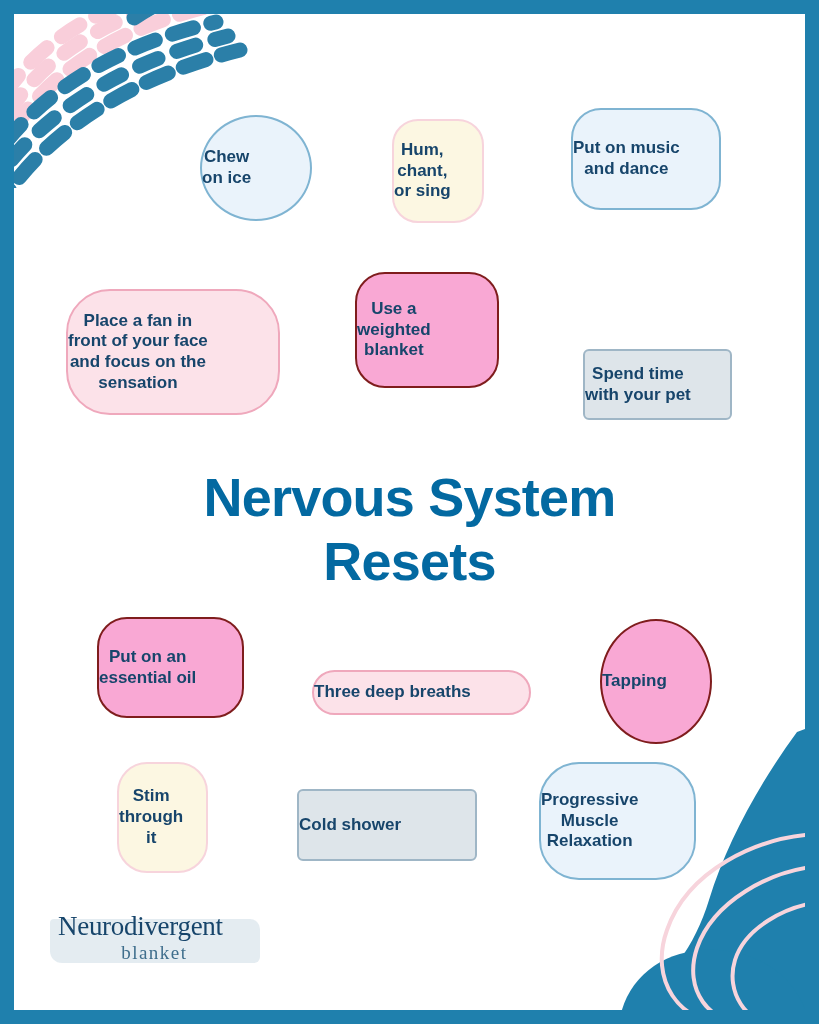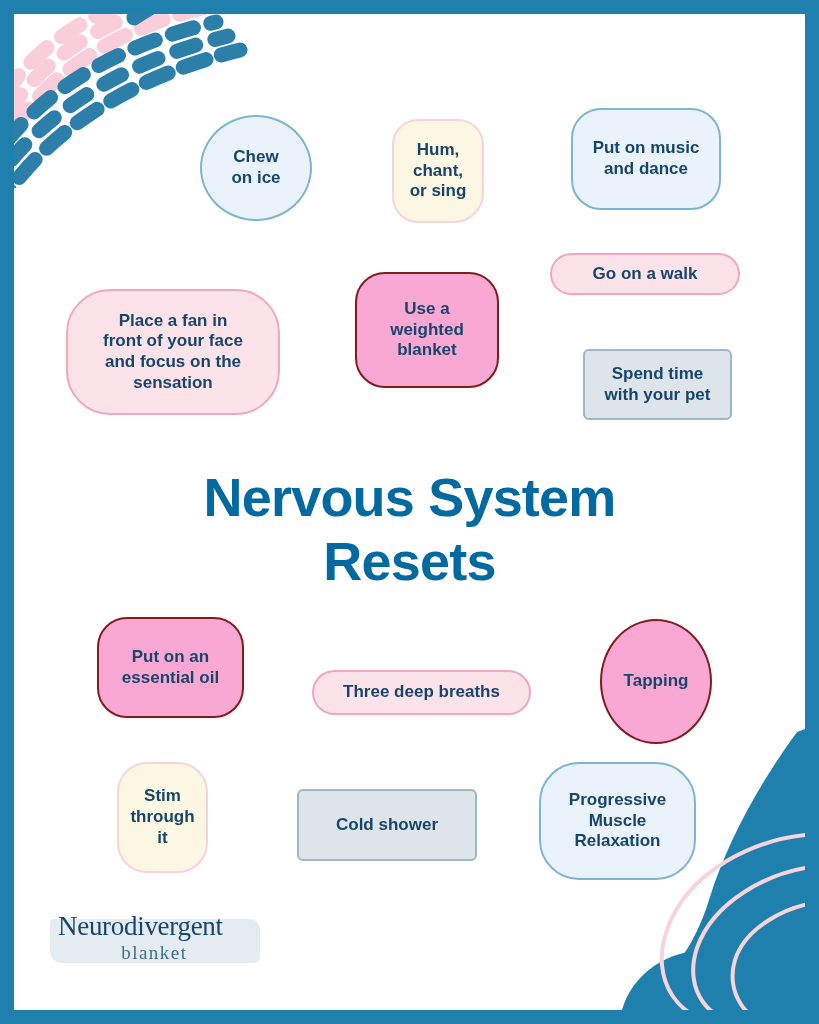--- a/index.html
+++ b/index.html
@@ -52,21 +52,20 @@
     width: 260px;
     height: 300px;
     z-index: 1;
   }
 
   
   .bubble {
     position: absolute;
     display: flex;
     align-items: center;
-    justify-content: center;
     text-align: center;
     box-sizing: border-box;
     color: #17456B;
     font-weight: bold;
     line-height: 1.22;
     z-index: 5;
   }
   .bubble span { display: block; }
 
   
@@ -169,23 +168,20 @@
     </div>
 
     <div class="bubble v-cream r-blob1" style="left:378px; top:105px; width:92px; height:104px; font-size:17px; border-radius:26px 26px 30px 26px;">
       <span>Hum,<br>chant,<br>or sing</span>
     </div>
 
     <div class="bubble v-lightblue r-soft-lg" style="left:557px; top:94px; width:150px; height:102px; font-size:17px;">
       <span>Put on music<br>and dance</span>
     </div>
 
-    <div class="bubble v-pink r-pill" style="left:536px; top:239px; width:190px; height:42px; font-size:17px;">
-      <span>Go on a walk</span>
-    </div>
 
     <div class="bubble v-pink r-blob2" style="left:52px; top:275px; width:214px; height:126px; font-size:17px; border-radius:44px;">
       <span>Place a fan in<br>front of your face<br>and focus on the<br>sensation</span>
     </div>
 
     <div class="bubble v-offwhite r-soft-lg" style="left:341px; top:258px; width:144px; height:116px; font-size:17px;">
       <span>Use a<br>weighted<br>blanket</span>
     </div>
 
     <div class="bubble v-bluegrey r-soft-md" style="left:569px; top:335px; width:149px; height:71px; font-size:17px;">

